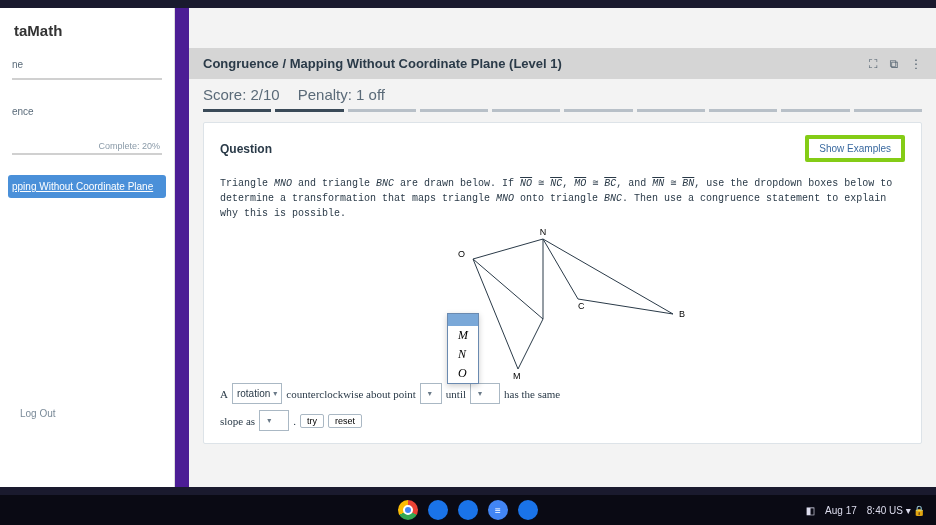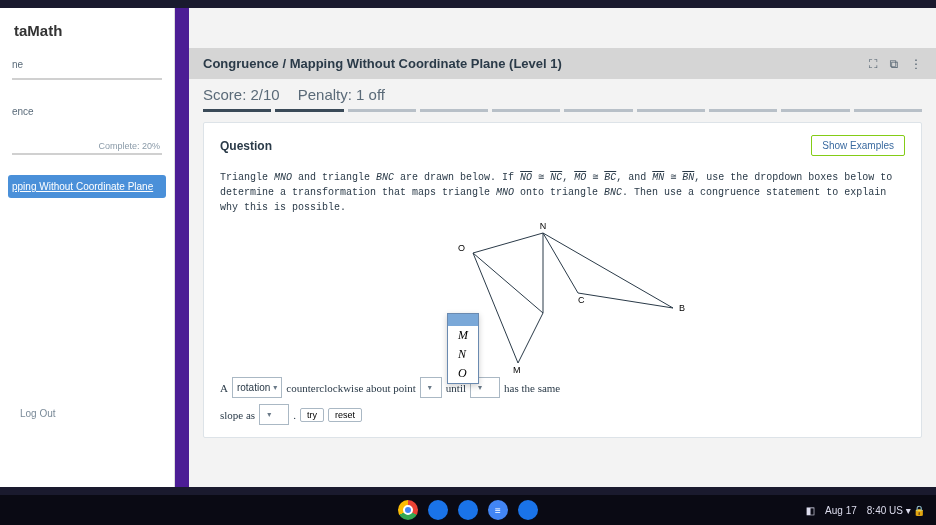--- a/index.html
+++ b/index.html
@@ -16,21 +16,21 @@
     .topbar { background: #d5d5d5; padding: 8px 14px; display: flex; align-items: center; justify-content: space-between; margin-top: 40px; }
     .page-title { font-size: 13px; font-weight: bold; color: #2a3a48; }
     .top-icons { display: flex; gap: 12px; color: #4a5a68; font-size: 12px; }
     .score-row { padding: 7px 14px 4px; font-size: 15px; color: #5a6a78; display: flex; gap: 18px; }
     .track-row { padding: 2px 14px 10px; display: flex; gap: 4px; }
     .track { flex: 1; height: 3px; background: #b8c0c8; }
     .track.done { background: #3a4a58; }
     .content { margin: 0 14px 10px; background: #fff; border: 1px solid #dde3e8; border-radius: 2px; padding: 12px 16px; }
     .q-head { display: flex; justify-content: space-between; align-items: center; margin-bottom: 14px; }
     .q-title { font-size: 12px; font-weight: bold; color: #2a3a48; }
-    .show-btn { font-size: 10px; color: #3a6aa0; border: 1px solid #84cc16; background: #fff; padding: 4px 10px; border-radius: 2px; cursor: pointer; }
+    .show-btn { font-size: 10px; color: #3a6aa0; border: 4px solid #84cc16; background: #fff; padding: 4px 10px; border-radius: 2px; cursor: pointer; }
     .prompt { font-size: 10px; color: #2a3a48; line-height: 1.5; font-family: Liberation Mono, monospace; }
     .prompt .mi { font-style: italic; }
     .prompt .seg { text-decoration: overline; font-style: italic; }
     .figure { display: block; margin: 8px auto 4px; }
     .answer-row { font-size: 11px; color: #2a3a48; font-family: Georgia, serif; display: flex; align-items: center; flex-wrap: wrap; gap: 4px; margin-top: 4px; }
     .dropdown { display: inline-flex; align-items: center; border: 1px solid #aab8c4; background: #fff; padding: 1px 4px; font-size: 10px; font-family: Arial; height: 21px; cursor: pointer; }
     .dropdown .chev { margin-left: 3px; font-size: 8px; color: #6a7a88; }
     .small-btn { border: 1px solid #aab8c4; background: #fff; font-size: 9px; padding: 1px 6px; border-radius: 2px; cursor: pointer; }
     .dropdown-menu { position: absolute; left: 447px; top: 313px; background: #fff; border: 1px solid #6a8ab0; box-shadow: 0 2px 6px rgba(0,0,0,.2); }
     .dropdown-menu .header { background: #7aa8d8; height: 12px; }

